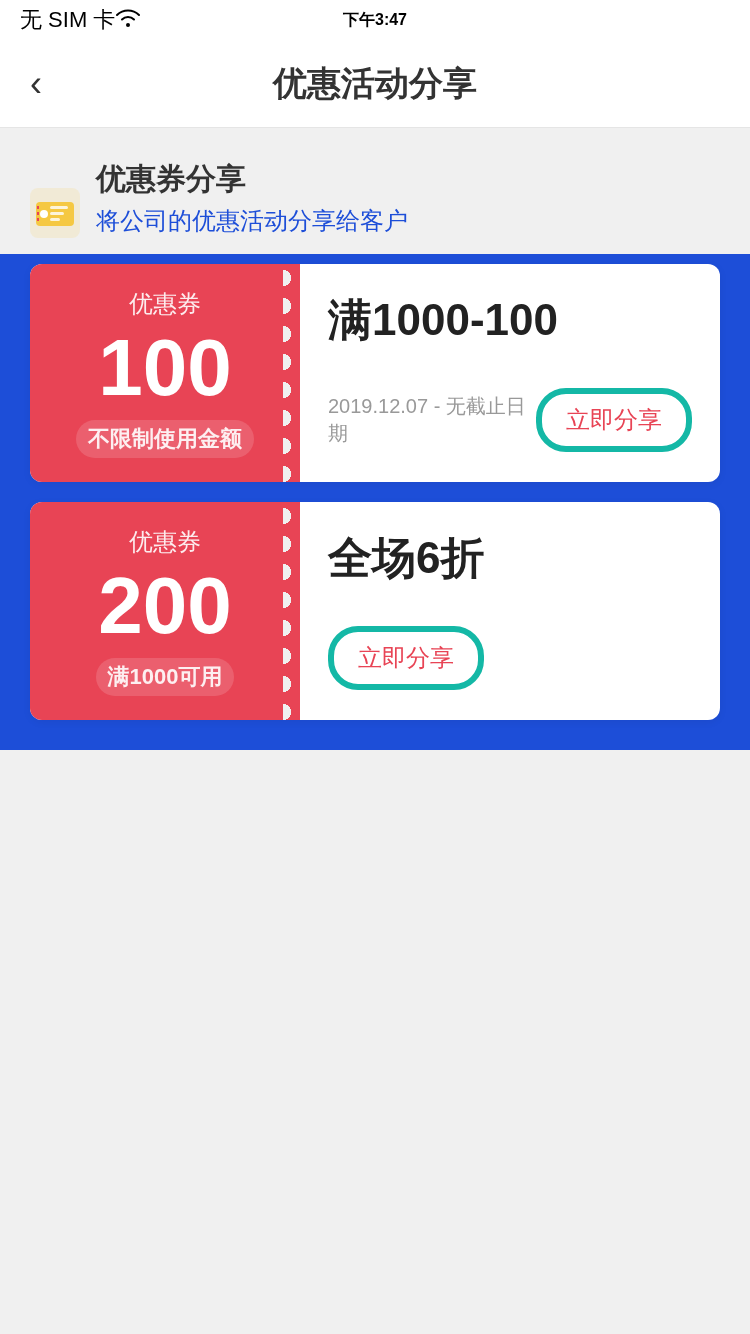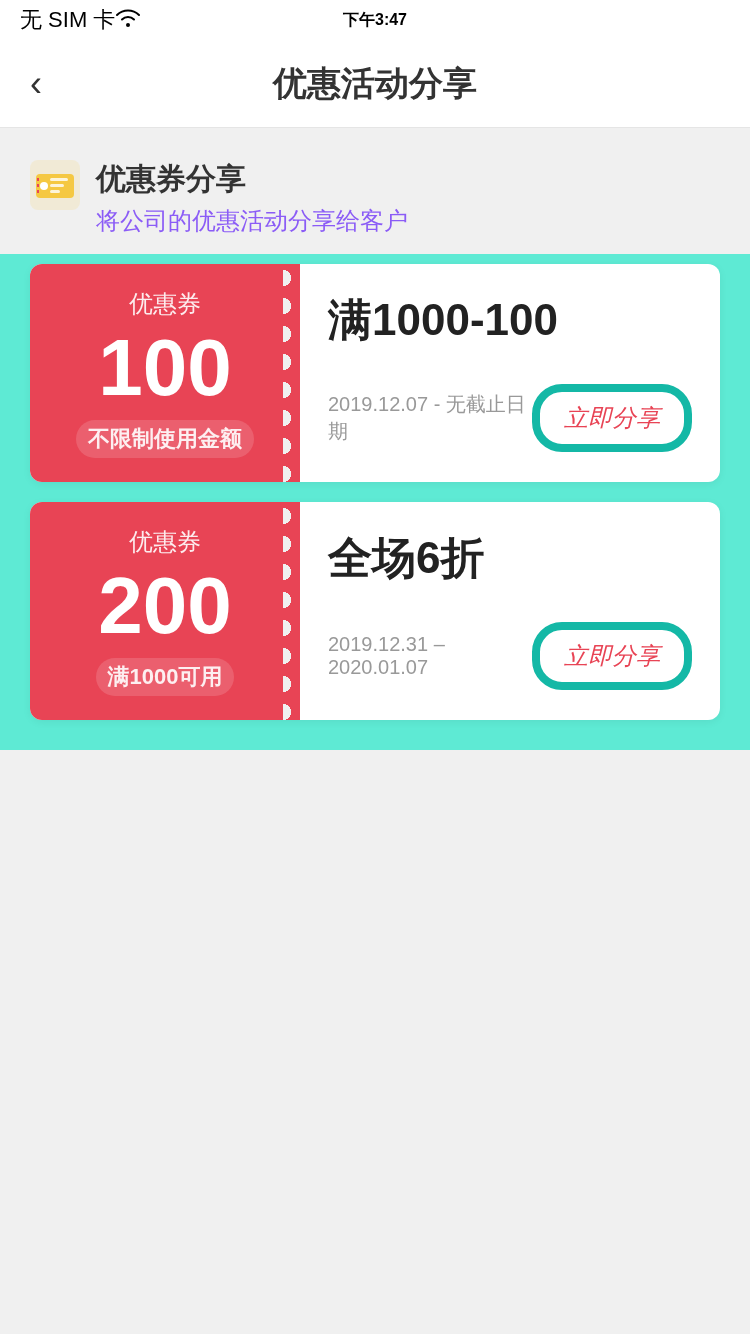--- a/index.html
+++ b/index.html
@@ -92,49 +92,49 @@
       font-size: 34px;
       font-weight: 600;
       color: #333;
     }
 
     
     .section-header {
       background: #f0f0f0;
       padding: 30px 28px 16px 30px;
       display: flex;
-      align-items: flex-start;
+      align-items: flex-end;
       gap: 16px;
     }
     .section-icon {
       width: 50px;
       height: 50px;
       flex-shrink: 0;
       margin-top: 2px;
     }
     .section-text-group {
       display: flex;
       flex-direction: column;
     }
     .section-title {
       font-size: 30px;
       font-weight: 600;
       color: #333;
       line-height: 1.4;
     }
     .section-desc {
       font-size: 24px;
-      color: #8b5cf6;
+      color: #1d4ed8;
       line-height: 1.4;
       margin-top: 4px;
     }
 
     
     .coupon-list {
-      background: #5eead4;
+      background: #1d4ed8;
       padding: 10px 30px 30px 30px;
       display: flex;
       flex-direction: column;
       gap: 20px;
     }
 
     
     .coupon-card {
       background: #fff;
       border-radius: 12px;
@@ -210,30 +210,29 @@
       display: flex;
       align-items: center;
       justify-content: space-between;
     }
     .coupon-date {
       font-size: 20px;
       color: #999;
       flex: 1;
     }
     .share-btn {
-      border: 8px solid #14b8a6;
+      border: 6px solid #14b8a6;
       color: #e84455;
       background: #fff;
       border-radius: 30px;
       padding: 10px 24px;
       font-size: 24px;
       cursor: pointer;
       white-space: nowrap;
       flex-shrink: 0;
-      font-style: italic;
     }
 
     
     .page-rest {
       background: #f0f0f0;
       flex: 1;
       min-height: 400px;
     }
   </style>
 </head>
@@ -293,20 +292,19 @@
     </div>
     <div class="coupon-card">
       <div class="coupon-left">
         <span class="coupon-type">优惠券</span>
         <span class="coupon-amount">200</span>
         <span class="coupon-condition">满1000可用</span>
       </div>
       <div class="coupon-right">
         <span class="coupon-name">全场6折</span>
         <div class="coupon-bottom">
-          <span class="coupon-date">2019.12.31 – 2020.01.07</span>
           <button class="share-btn">立即分享</button>
         </div>
       </div>
     </div>
   </div>
 
 <div class="page-rest"></div>
 
 </body></html>

